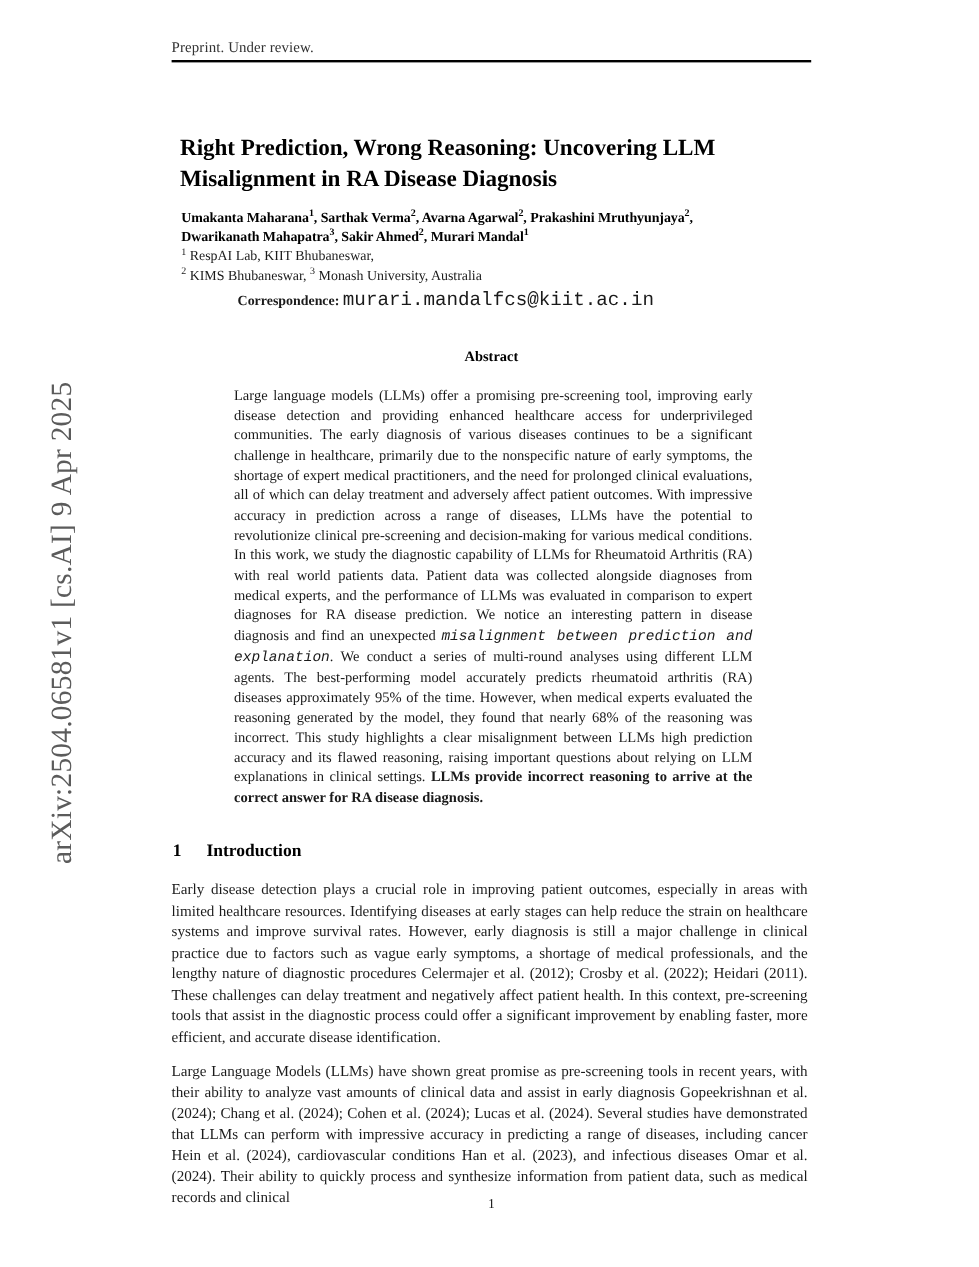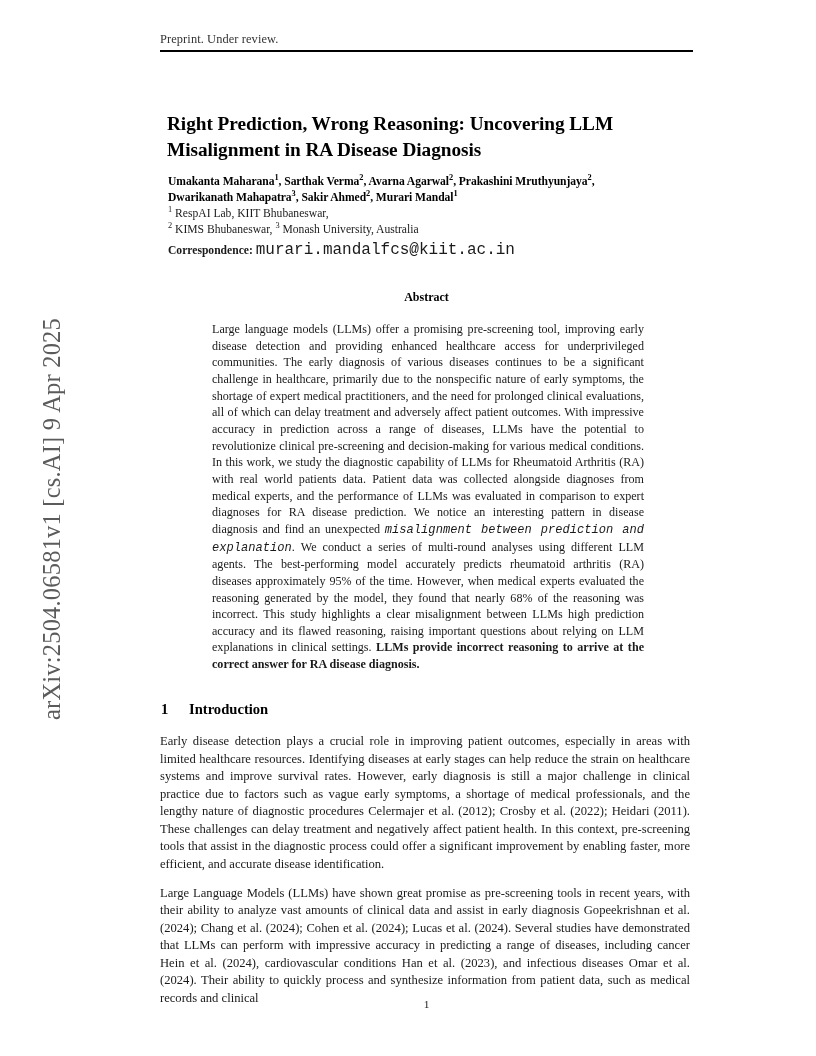--- a/index.html
+++ b/index.html
@@ -34,21 +34,21 @@
     font-family: "Liberation Serif", "DejaVu Serif", serif;
     font-size: 24.5px;
     letter-spacing: 0.2px;
     color: #5b5b5b;
     white-space: nowrap;
   }
 
   
   #page {
     position: absolute;
-    left: 160px;
+    left: 143px;
     top: 0;
     width: 533px;
     height: 1056px;
   }
 
   
   #header-area {
     position: absolute;
     left: 0;
     top: 32px;
@@ -96,20 +96,21 @@
   .affil-line {
     font-weight: normal;
     color: #1a1a1a;
     letter-spacing: 0px;
   }
   .corr-line {
     margin-top: 1px;
   }
   .corr-label {
     font-weight: bold;
+    margin-left: 47px;
   }
   .corr-email {
     font-family: "Liberation Mono", "DejaVu Sans Mono", monospace;
     font-size: 16px;
   }
   sup {
     font-size: 0.72em;
     vertical-align: super;
     line-height: 0;
   }

